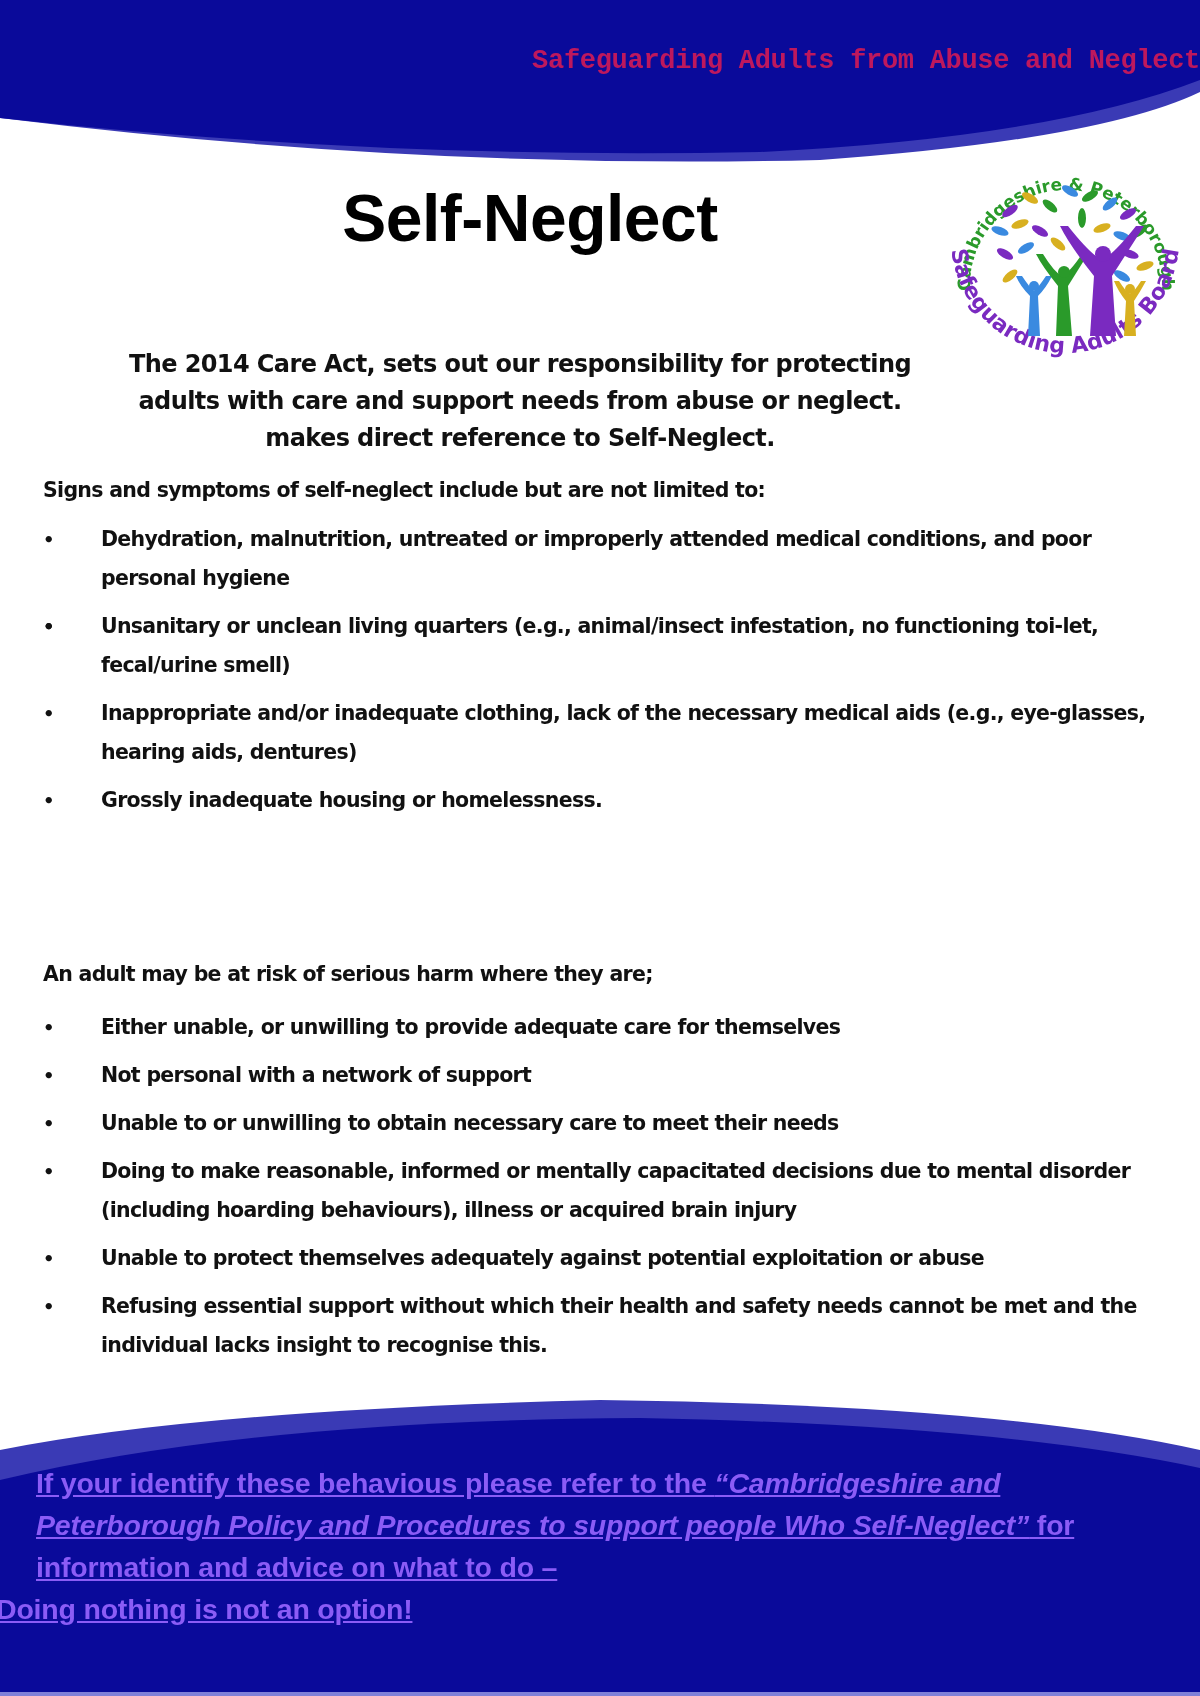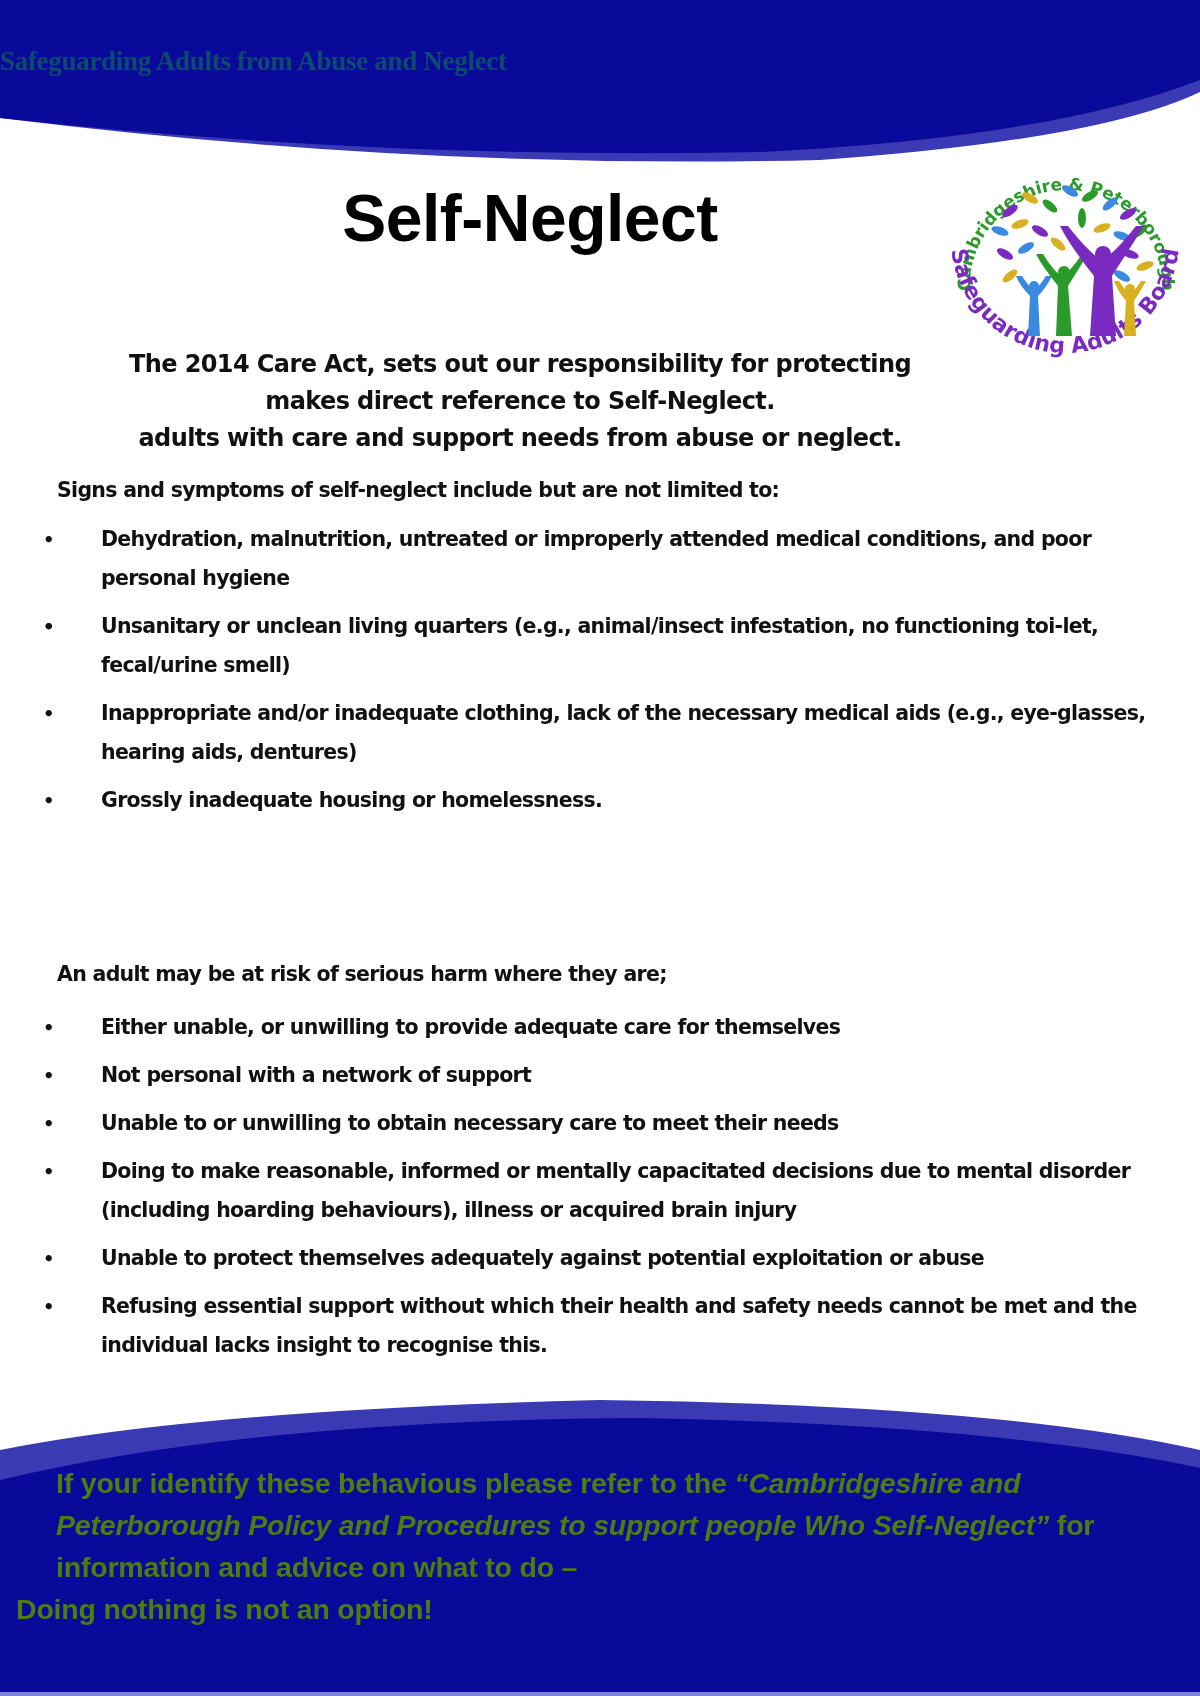--- a/index.html
+++ b/index.html
@@ -3,53 +3,53 @@
   <meta charset="utf-8">
   <style>
     html, body { margin: 0; padding: 0; }
     body {
       width: 1200px; height: 1696px; position: relative; overflow: hidden;
       background: #ffffff;
       font-family: "Liberation Sans", sans-serif;
     }
     .header-band { position: absolute; left: 0; top: 0; width: 1200px; height: 180px; }
     .header-title {
-      position: absolute; left: 0; width: 1200px; top: 46px; text-align: left;
-      color: #0c4a6e; font-family: Liberation Serif, serif; font-weight: bold;
+      position: absolute; left: 0; width: 1200px; top: 46px; text-align: right;
+      color: #be185d; font-family: Liberation Mono, monospace; font-weight: bold;
       font-size: 27px; letter-spacing: -0.3px;
     }
     .page-title {
       position: absolute; left: 240px; width: 580px; top: 180px; text-align: center;
       font-family: "Liberation Sans", sans-serif; font-weight: bold; font-size: 66px;
       color: #000; letter-spacing: -0.5px;
     }
     .logo { position: absolute; left: 930px; top: 136px; width: 270px; height: 260px; }
     .intro {
       position: absolute; left: 90px; width: 860px; top: 310px; text-align: center;
       font-family: "DejaVu Sans", sans-serif; font-weight: bold; font-size: 24px;
       line-height: 37px; color: #111; letter-spacing: -0.6px; margin-top: 36px;
     }
     .section-heading {
-      position: absolute; left: 57px; font-family: "DejaVu Sans", sans-serif; font-weight: bold;
+      position: absolute; left: 43px; font-family: "DejaVu Sans", sans-serif; font-weight: bold;
       font-size: 20.5px; color: #111; letter-spacing: -0.7px;
     }
     .bullet-list { position: absolute; left: 43px; width: 1110px; margin: 0; padding: 0; list-style: none; }
     .bullet-item {
       position: relative; padding-left: 58px; font-family: "DejaVu Sans", sans-serif;
       font-weight: bold; font-size: 20.5px; line-height: 39px; color: #111; letter-spacing: -0.7px;
       margin-bottom: 9px;
     }
     .bullet-dot {
       position: absolute; left: 0; top: 0; font-size: 18px; line-height: 39px;
     }
     .footer-band { position: absolute; left: 0; top: 1400px; width: 1200px; height: 296px; }
     .footer-text {
-      position: absolute; left: 56px; width: 1110px; top: 1462px; color: #4d7c0f;
+      position: absolute; left: 36px; width: 1110px; top: 1462px; color: #8b5cf6;
       font-family: "Liberation Sans", sans-serif; font-weight: bold; font-size: 28.5px;
-      line-height: 42px; letter-spacing: -0.2px;
+      line-height: 42px; letter-spacing: -0.2px; text-decoration: underline;
     }
     .footer-text i { font-style: italic; }
     .footer-last { display: block; text-align: left; margin-left: -40px; }
   </style>
 </head>
 <body>
 
 <svg class="header-band" viewBox="0 0 1200 180" preserveAspectRatio="none">
   <path d="M0,0 H1200 V92 Q1100,140 820,160 Q420,170 0,118 Z" fill="#3a3ab5"></path>
   <path d="M0,0 H1200 V80 Q1050,138 760,152 Q380,160 0,118 Z" fill="#0a0a9a"></path>
@@ -101,22 +101,22 @@
     <circle cx="173" cy="118" r="8" fill="#7a2ac0"></circle>
     <path d="M194,200 L196,165 Q188,155 184,145 L189,145 Q196,156 200,158 Q204,156 211,145 L216,145 Q210,156 204,165 L206,200 Z" fill="#d8b020"></path>
     <circle cx="200" cy="153" r="5" fill="#d8b020"></circle>
   </g>
 </svg>
 
 <div class="page-title">Self-Neglect</div>
 
 <div class="intro">
   <div>The 2014 Care Act, sets out our  responsibility for protecting</div>
+  <div>adults with care and support needs from abuse or neglect.</div>
   <div>makes direct reference to Self-Neglect.</div>
-  <div>adults with care and support needs from abuse or neglect.</div>
 </div>
 
 <div class="section-heading" style="top:478px;">Signs and symptoms of self-neglect include but are not limited to:</div>
 <ul class="bullet-list" style="top:520px;">
   <li class="bullet-item" style="width:1080px;">
     <span class="bullet-dot">•</span>
     <span>Dehydration, malnutrition, untreated or improperly attended medical conditions, and poor personal    hygiene</span>
   </li>
   <li class="bullet-item" style="width:1060px;">
     <span class="bullet-dot">•</span>

